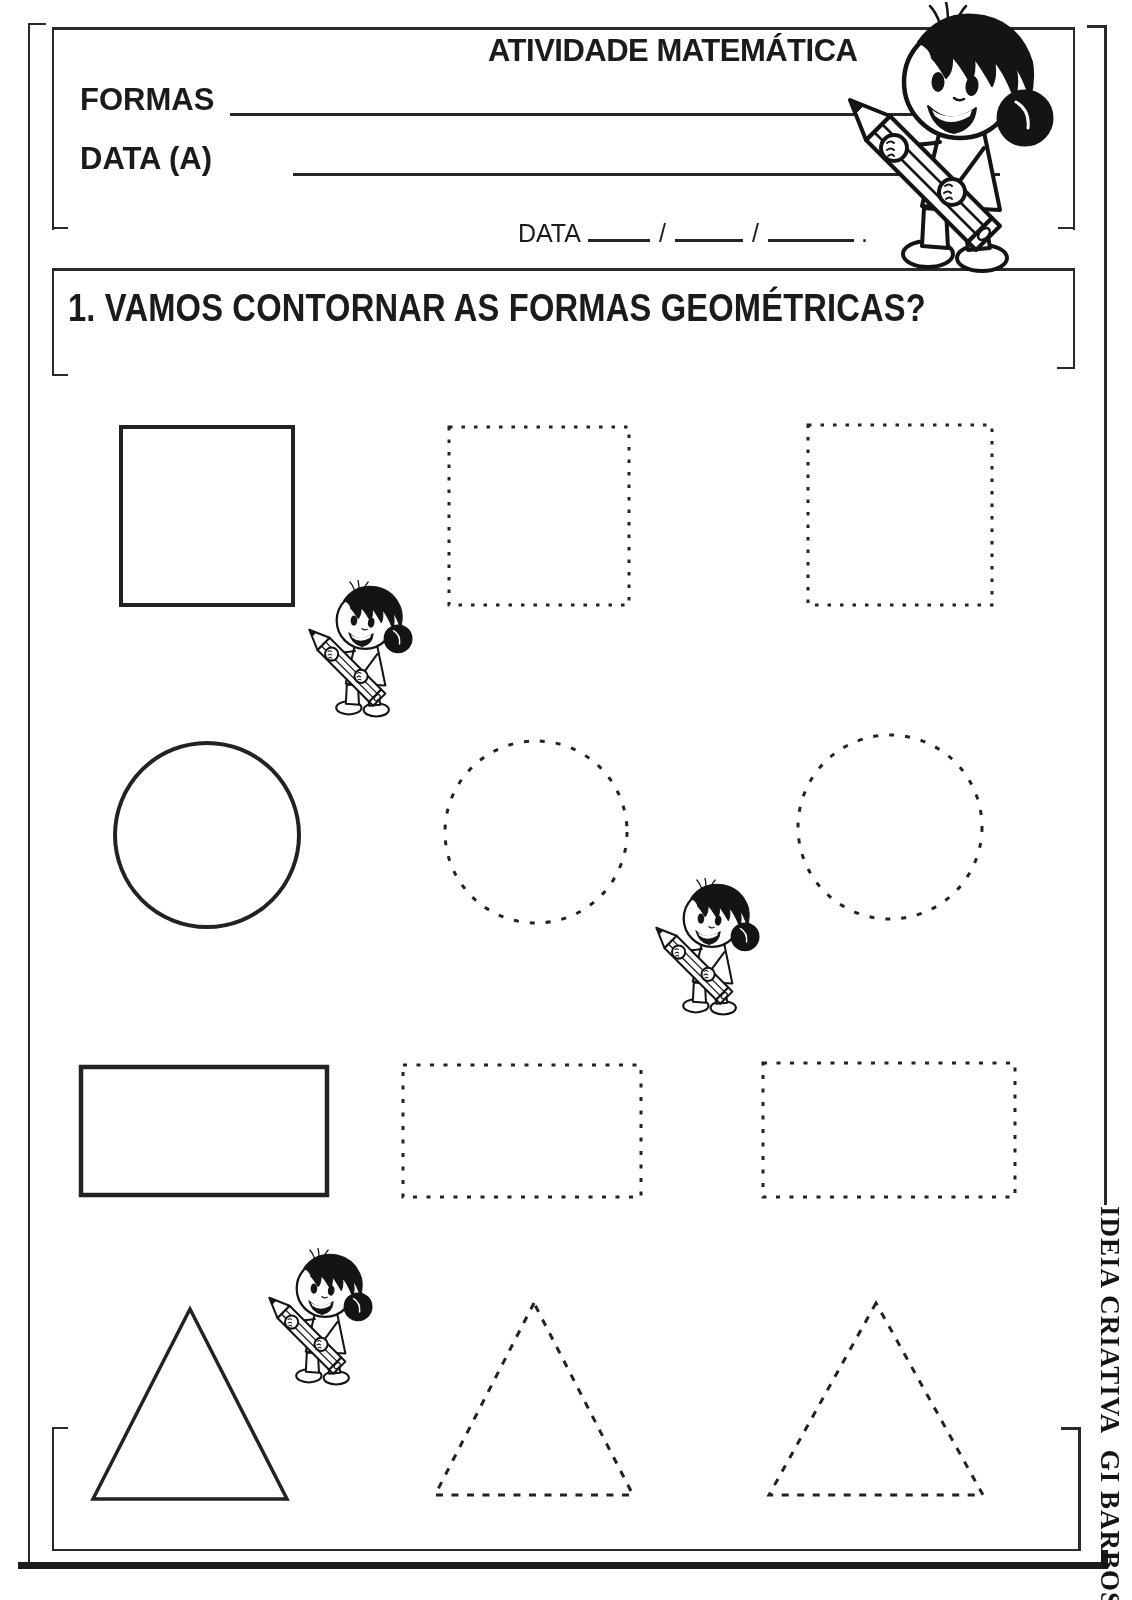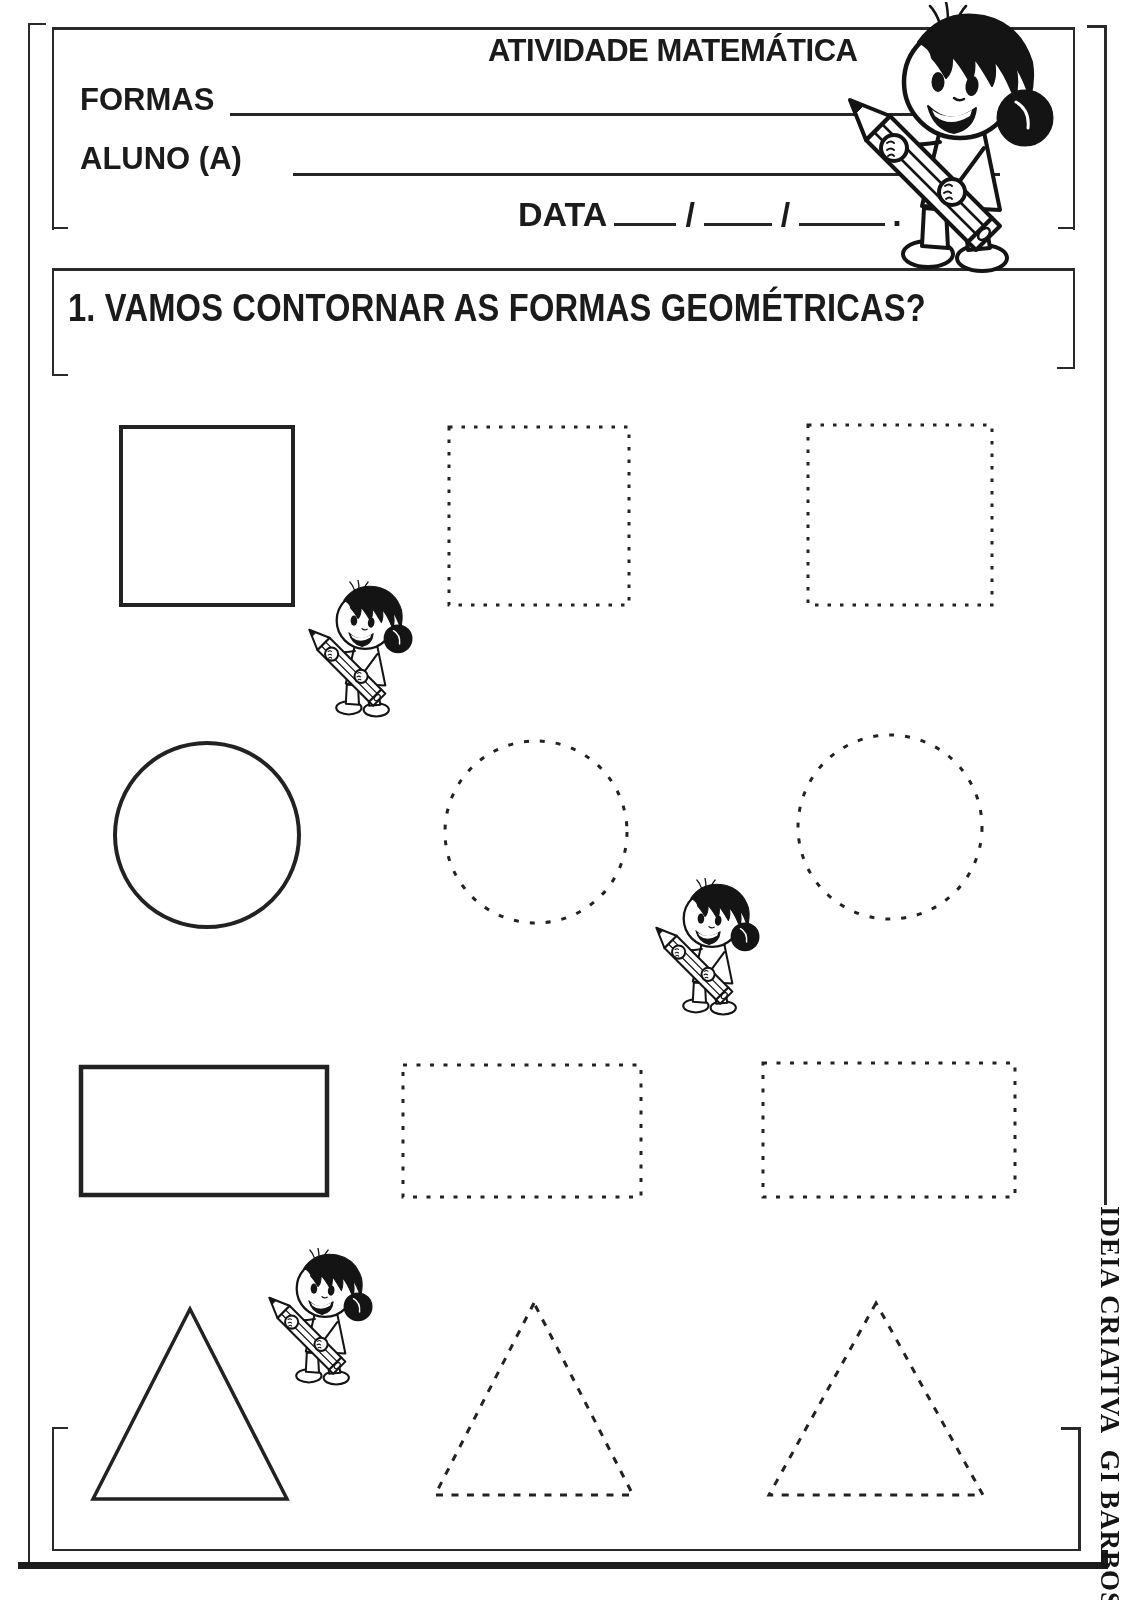--- a/index.html
+++ b/index.html
@@ -5,21 +5,21 @@
   html,body{margin:0;padding:0;background:#e8e8e8;}
   .page{
     position:relative;width:1132px;height:1600px;background:#ffffff;
     overflow:hidden;font-family:"Liberation Sans", sans-serif;color:#1b1b1b;
   }
   .ln{position:absolute;background:#2a2a2a;}
   .t{position:absolute;white-space:nowrap;font-weight:bold;}
   .title{font-size:31px;letter-spacing:-0.5px;}
   .fieldlabel{font-size:31px;}
   .underline{position:absolute;background:#262626;height:3px;}
-  .daterow{position:absolute;font-size:34px;font-weight:bold;}
+  .daterow{position:absolute;font-size:25px;font-weight:normal;margin-top:20px;}
   .daterow .blank{display:inline-block;height:24px;border-bottom:3px solid #262626;vertical-align:baseline;margin:0 7px;}
   .daterow .slash{margin:0 2px;}
   .sectiontitle{font-size:38px;transform:scaleX(0.86);transform-origin:left center;letter-spacing:0.2px;}
   .shape{position:absolute;overflow:visible;}
   .mascot{position:absolute;}
   .credit{
     position:absolute;left:1083px;top:1206px;height:392px;width:42px;
     writing-mode:vertical-rl;font-family:"Liberation Serif", serif;
     font-weight:bold;font-size:27px;letter-spacing:1px;color:#141414;white-space:nowrap;
   }
@@ -52,21 +52,21 @@
   <div class="ln" style="left:1061px;top:1427px;width:20px;height:3px"></div>
   <div class="ln" style="left:52px;top:1549px;width:1029px;height:2px"></div>
   <div class="ln" style="left:18px;top:1562px;width:1090px;height:7px;background:#1c1c1c"></div>
   <div class="ln" style="left:1101px;top:1550px;width:7px;height:12px;background:#1c1c1c"></div>
 
   <div class="t title" style="left:488px;top:33px">ATIVIDADE MATEMÁTICA</div>
 
   <div class="t fieldlabel" style="left:80px;top:82px">FORMAS</div>
   <div class="underline" style="left:230px;top:113px;width:770px"></div>
 
-  <div class="t fieldlabel" style="left:80px;top:141px">ALUNO (A)</div>
+  <div class="t fieldlabel" style="left:80px;top:141px">DATA (A)</div>
   <div class="underline" style="left:293px;top:173px;width:707px"></div>
 
   <div class="daterow" style="left:518px;top:195px">
     <span>DATA</span><span class="blank" style="width:62px"></span><span class="slash">/</span><span class="blank" style="width:68px"></span><span class="slash">/</span><span class="blank" style="width:86px"></span><span>.</span>
   </div>
 
   <div class="t sectiontitle" style="left:68px;top:287px">1. VAMOS CONTORNAR AS FORMAS GEOMÉTRICAS?</div>
 
   <div id="shapes-layer">
       <svg viewBox="0 0 178 184" class="shape" style="left: 118px; top: 424px; width: 178px; height: 184px;">

